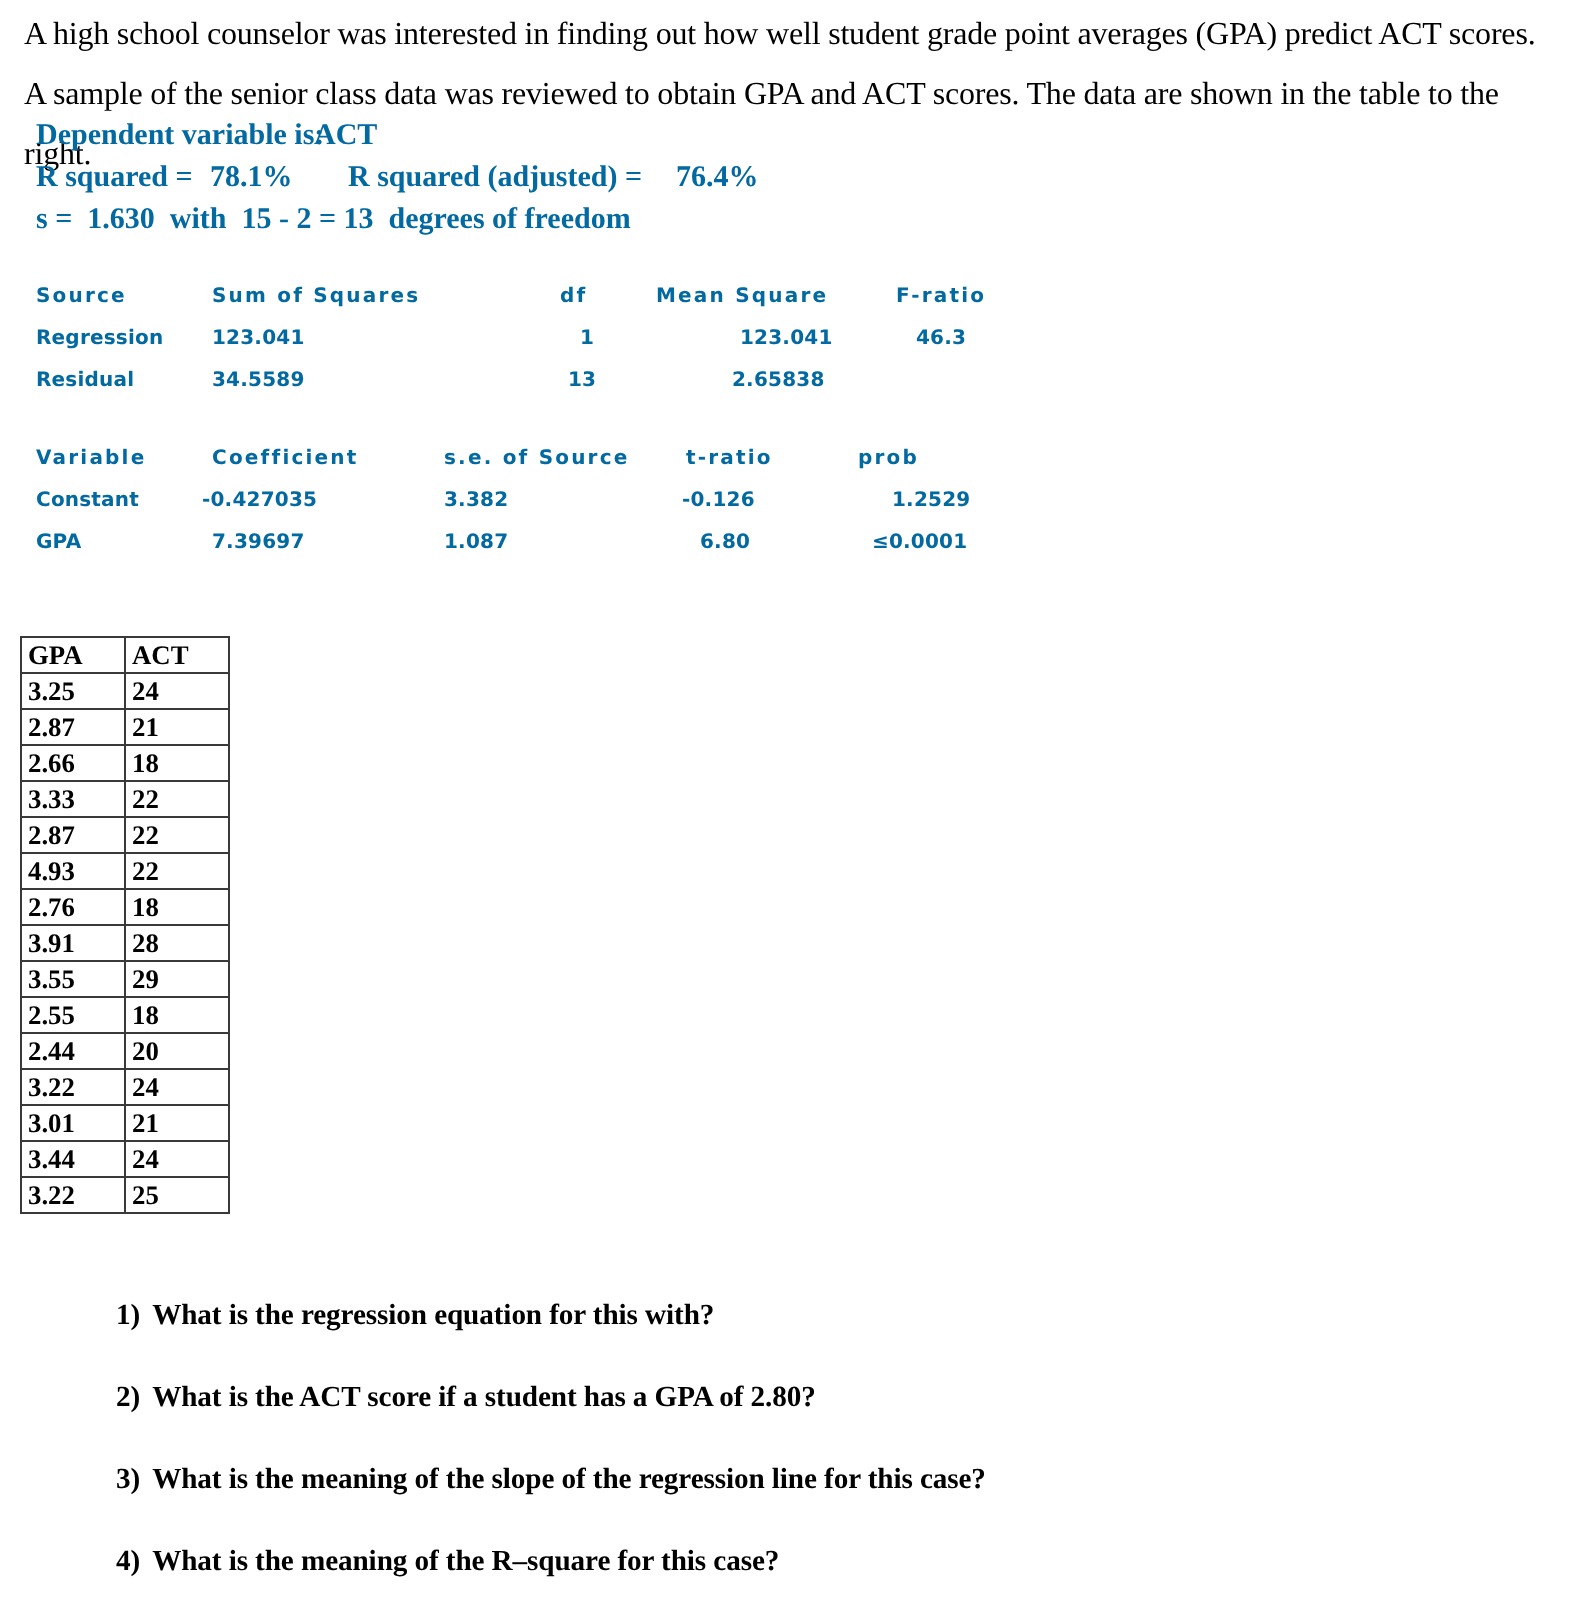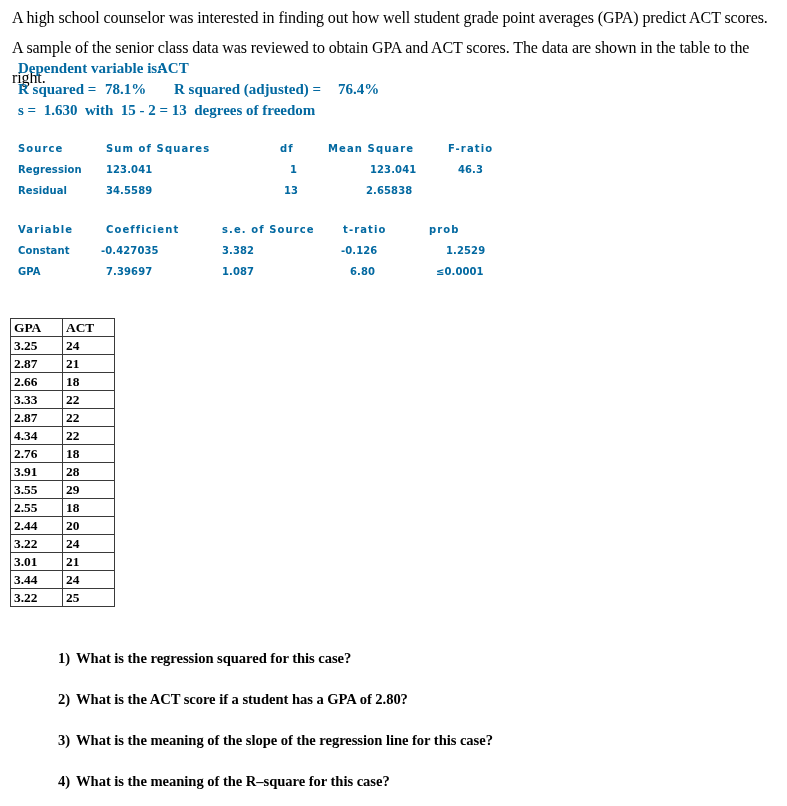--- a/index.html
+++ b/index.html
@@ -211,21 +211,21 @@
       </tr>
       <tr>
         <td class="c-gpa">3.33</td>
         <td class="c-act">22</td>
       </tr>
       <tr>
         <td class="c-gpa">2.87</td>
         <td class="c-act">22</td>
       </tr>
       <tr>
-        <td class="c-gpa">4.34</td>
+        <td class="c-gpa">4.93</td>
         <td class="c-act">22</td>
       </tr>
       <tr>
         <td class="c-gpa">2.76</td>
         <td class="c-act">18</td>
       </tr>
       <tr>
         <td class="c-gpa">3.91</td>
         <td class="c-act">28</td>
       </tr>
@@ -254,17 +254,17 @@
         <td class="c-act">24</td>
       </tr>
       <tr>
         <td class="c-gpa">3.22</td>
         <td class="c-act">25</td>
       </tr>
     </tbody>
 </table>
 
 <div id="questions">
-    <div class="qrow"><span class="qnum">1)</span><span>What is the regression squared for this case?</span></div>
+    <div class="qrow"><span class="qnum">1)</span><span>What is the regression equation for this with?</span></div>
     <div class="qrow"><span class="qnum">2)</span><span>What is the ACT score if a student has a GPA of 2.80?</span></div>
     <div class="qrow"><span class="qnum">3)</span><span>What is the meaning of the slope of the regression line for this case?</span></div>
     <div class="qrow"><span class="qnum">4)</span><span>What is the meaning of the R–square for this case?</span></div>
   </div>
 
 </body></html>

